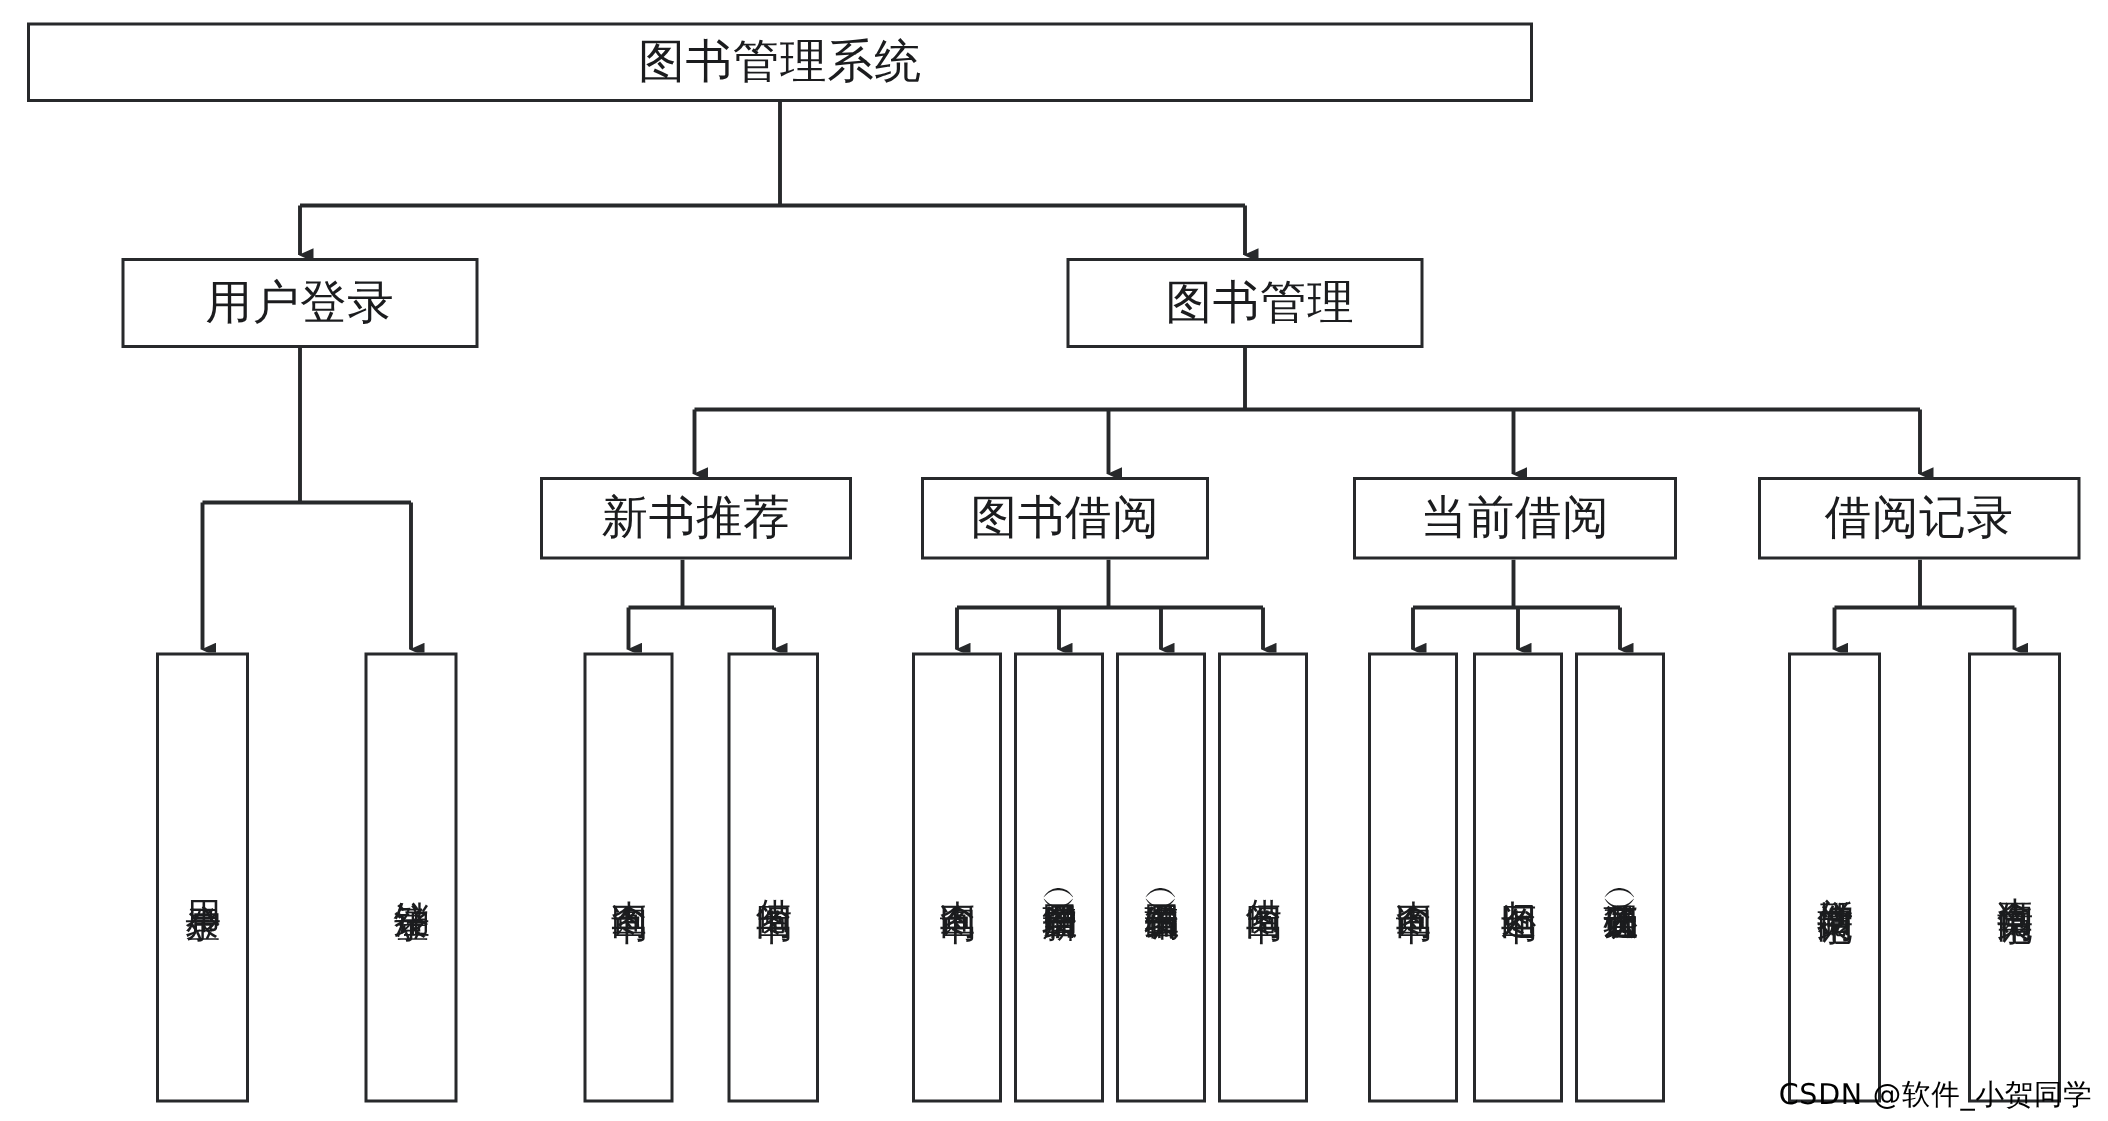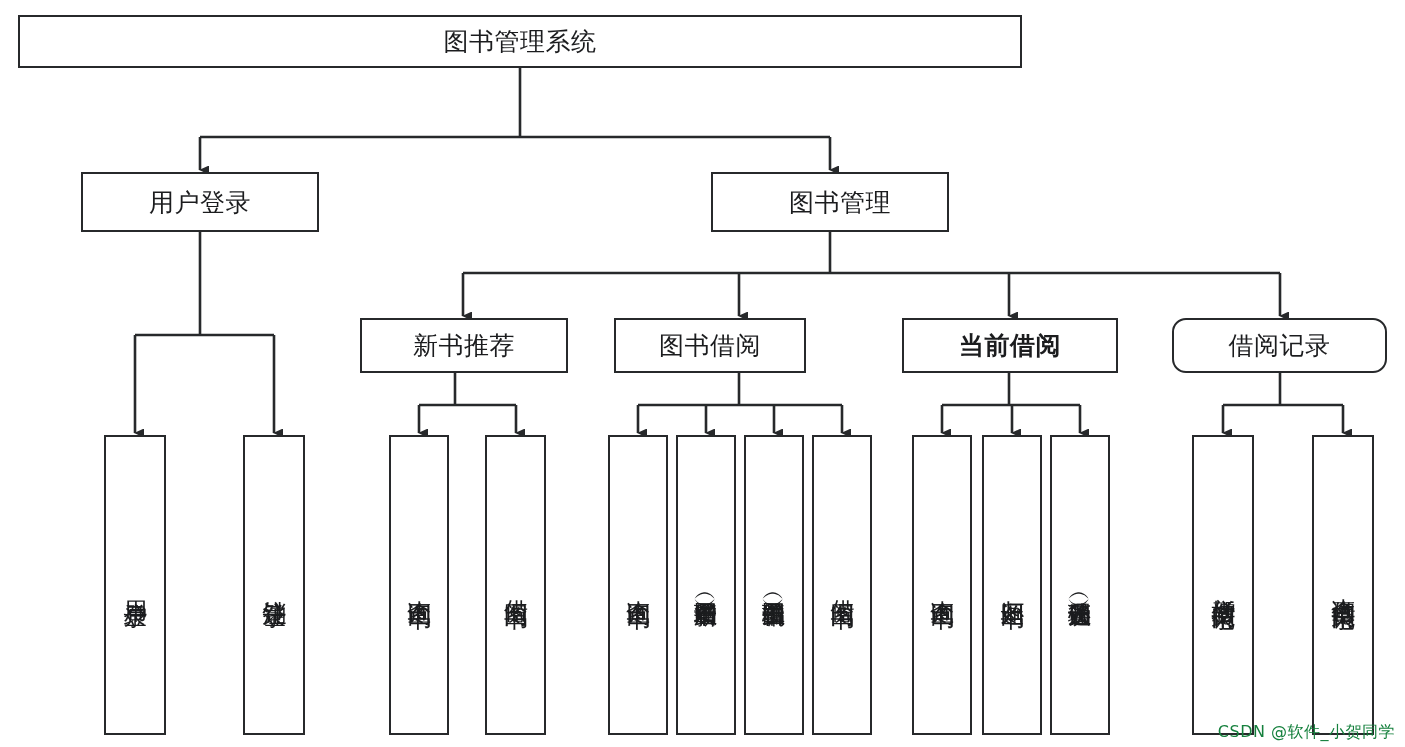--- a/index.html
+++ b/index.html
@@ -34,21 +34,21 @@
     z-index: 3;
   }
   .node .label {
     display: block;
     line-height: 1.0;
     text-align: center;
     white-space: nowrap;
   }
   
   .node.horiz .label {
-    font-size: 25px;
+    font-size: 31px;
     letter-spacing: 0.5px;
   }
   
   .node.vert {
     align-items: center;
     justify-content: center;
   }
   .node.vert .label {
     writing-mode: vertical-rl;
     text-orientation: upright;
@@ -58,22 +58,22 @@
   }
   .node.vert.tight .label {
     font-size: 23px;
     letter-spacing: 0px;
     line-height: 1.05;
   }
   .watermark {
     position: absolute;
     right: 10px;
     bottom: 4px;
-    color: #15803d;
-    font-size: 16px;
+    color: #000000;
+    font-size: 19px;
     letter-spacing: 0.5px;
     z-index: 5;
     white-space: nowrap;
   }
 </style>
 </head>
 <body>
 
 <div id="canvas">
 
@@ -139,24 +139,24 @@
   <div class="node horiz" id="node-l2-1" style="left: 711px; top: 172px; width: 238px; height: 60px; padding-left: 20px;">
     <span class="label">图书管理</span>
   </div>
 
   <div class="node horiz" id="node-l3-0" style="left: 360px; top: 318px; width: 208px; height: 55px;">
     <span class="label">新书推荐</span>
   </div>
   <div class="node horiz" id="node-l3-1" style="left: 614px; top: 318px; width: 192px; height: 55px;">
     <span class="label">图书借阅</span>
   </div>
-  <div class="node horiz" id="node-l3-2" style="left: 902px; top: 318px; width: 216px; height: 55px; font-weight: bold;">
+  <div class="node horiz" id="node-l3-2" style="left: 902px; top: 318px; width: 216px; height: 55px;">
     <span class="label">当前借阅</span>
   </div>
-  <div class="node horiz" id="node-l3-3" style="left: 1172px; top: 318px; width: 215px; height: 55px; border-radius: 14px;">
+  <div class="node horiz" id="node-l3-3" style="left: 1172px; top: 318px; width: 215px; height: 55px;">
     <span class="label">借阅记录</span>
   </div>
 
   <div class="node vert" id="node-leaf-0" style="left: 104px; top: 435px; width: 62px; height: 300px;">
     <span class="label">用户登录</span>
   </div>
   <div class="node vert" id="node-leaf-1" style="left: 243px; top: 435px; width: 62px; height: 300px;">
     <span class="label">注销登录</span>
   </div>
   <div class="node vert" id="node-leaf-2" style="left: 389px; top: 435px; width: 60px; height: 300px;">

